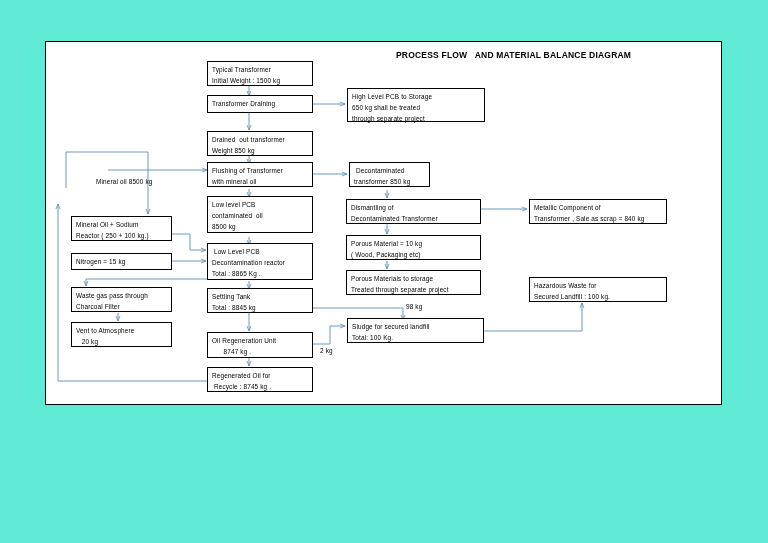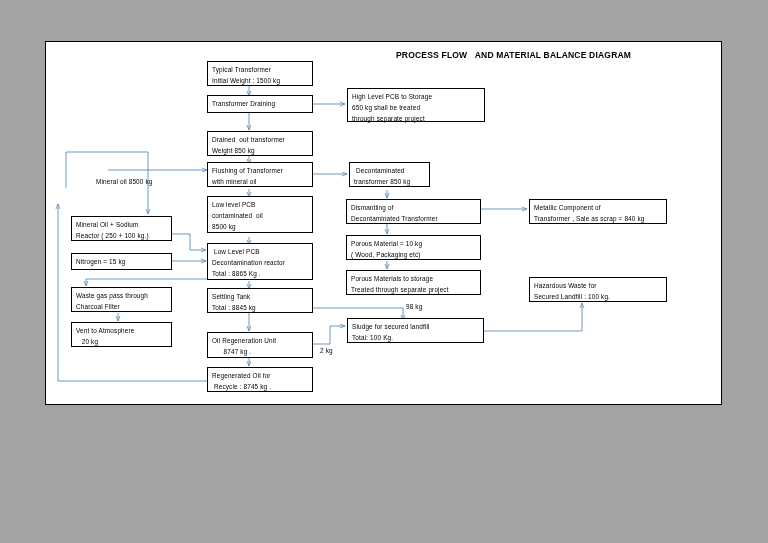--- a/index.html
+++ b/index.html
@@ -4,21 +4,21 @@
 <style>
   html, body {
     margin: 0;
     padding: 0;
     background: #ffffff;
   }
   #page {
     position: relative;
     width: 768px;
     height: 543px;
-    background: #a3a3a3;
+    background: #5eead4;
     font-family: "Liberation Sans", sans-serif;
     overflow: hidden;
   }
   #frame {
     position: absolute;
     left: 45px;
     top: 41px;
     width: 677px;
     height: 364px;
     border: 1.5px solid #000000;

